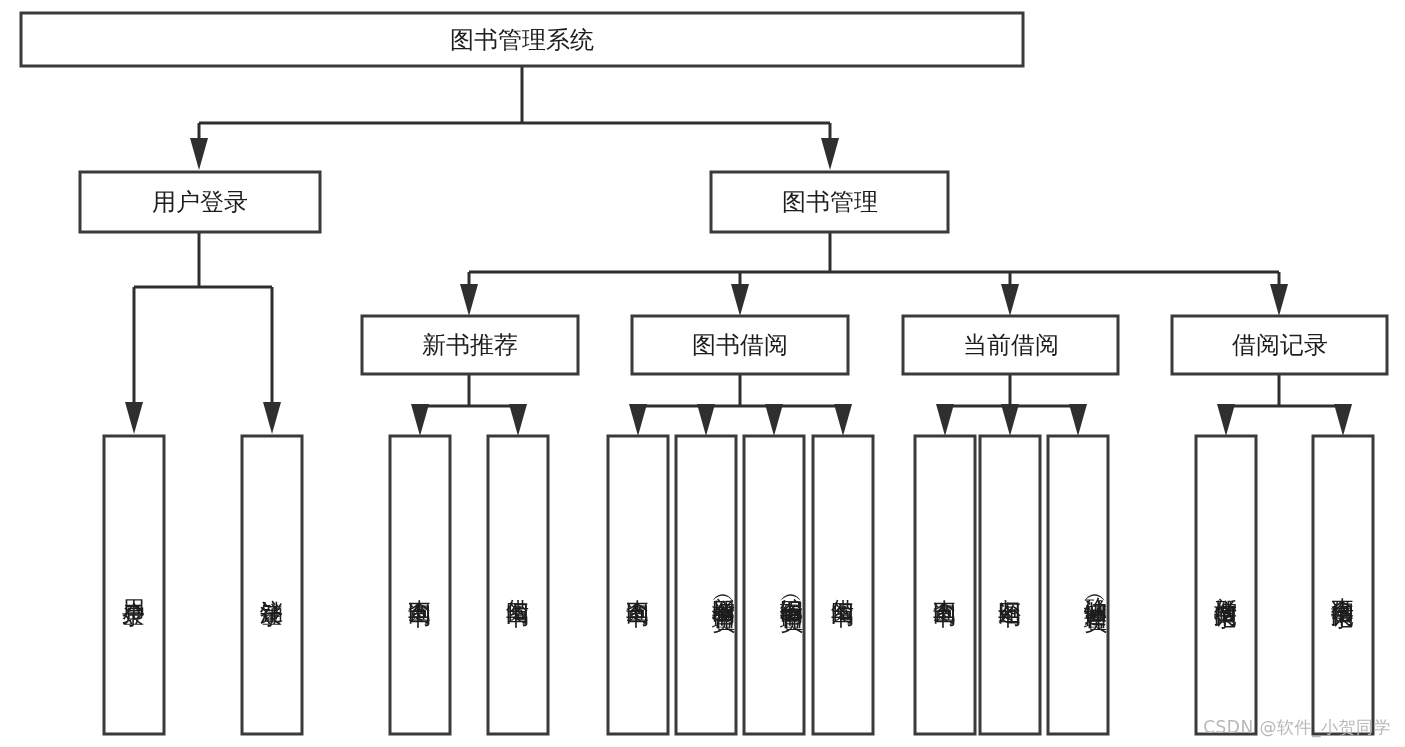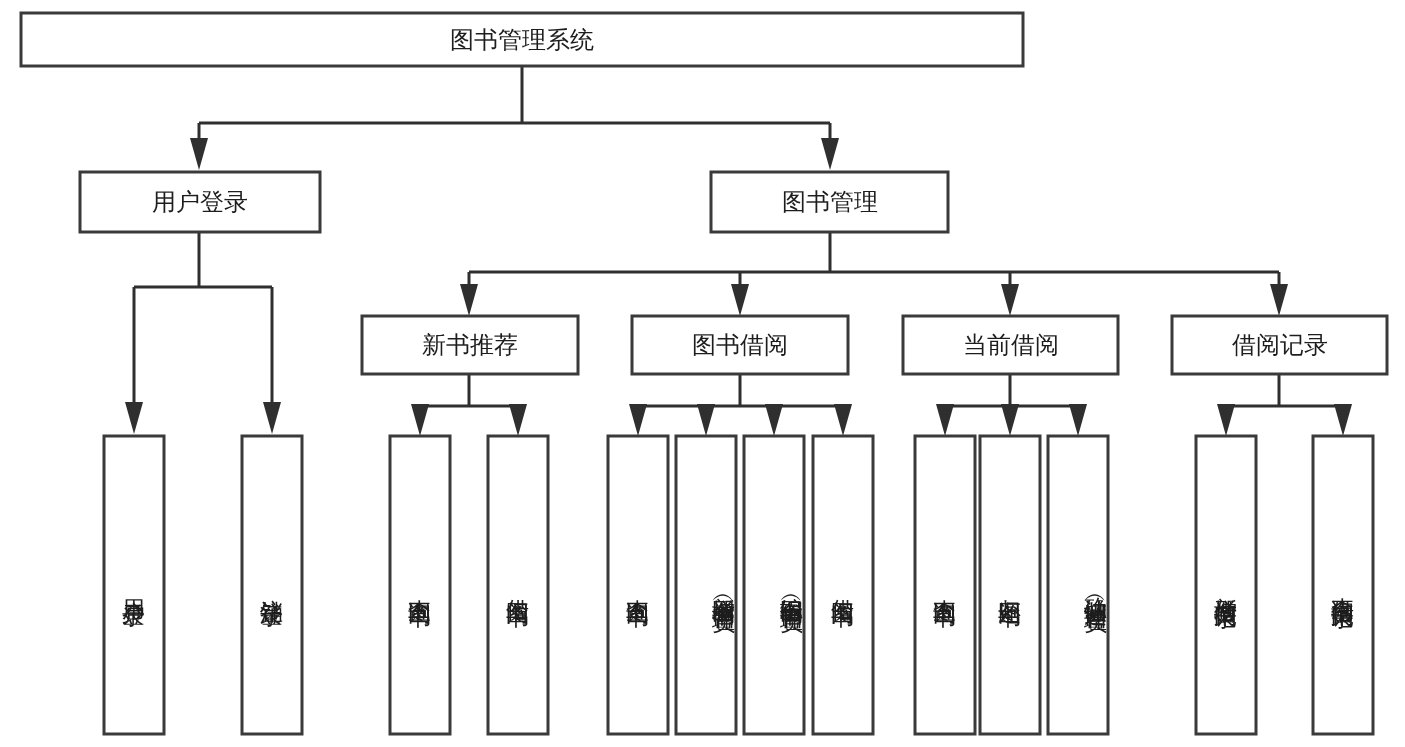--- a/index.html
+++ b/index.html
@@ -191,13 +191,14 @@
   <div class="node-label-v" style="left:744px; top:436px; width:60px; height:298px; align-items:flex-start; padding-top:6px; box-sizing:border-box;">编辑图书（管理员）</div>
   <div class="node-label-v" style="left:813px; top:436px; width:60px; height:298px;">借阅图书</div>
 
   <div class="node-label-v" style="left:915px; top:436px; width:60px; height:298px;">查询图书</div>
   <div class="node-label-v" style="left:980px; top:436px; width:60px; height:298px;">归还图书</div>
   <div class="node-label-v" style="left:1048px; top:436px; width:60px; height:298px; align-items:flex-start; padding-top:6px; box-sizing:border-box;">确认归还（管理员）</div>
 
   <div class="node-label-v" style="left:1196px; top:436px; width:60px; height:298px;">新增借阅记录</div>
   <div class="node-label-v" style="left:1313px; top:436px; width:60px; height:298px;">查询借阅记录</div>
 
+  <div class="watermark">CSDN @软件_小贺同学</div>
 </div>
 
 </body></html>

